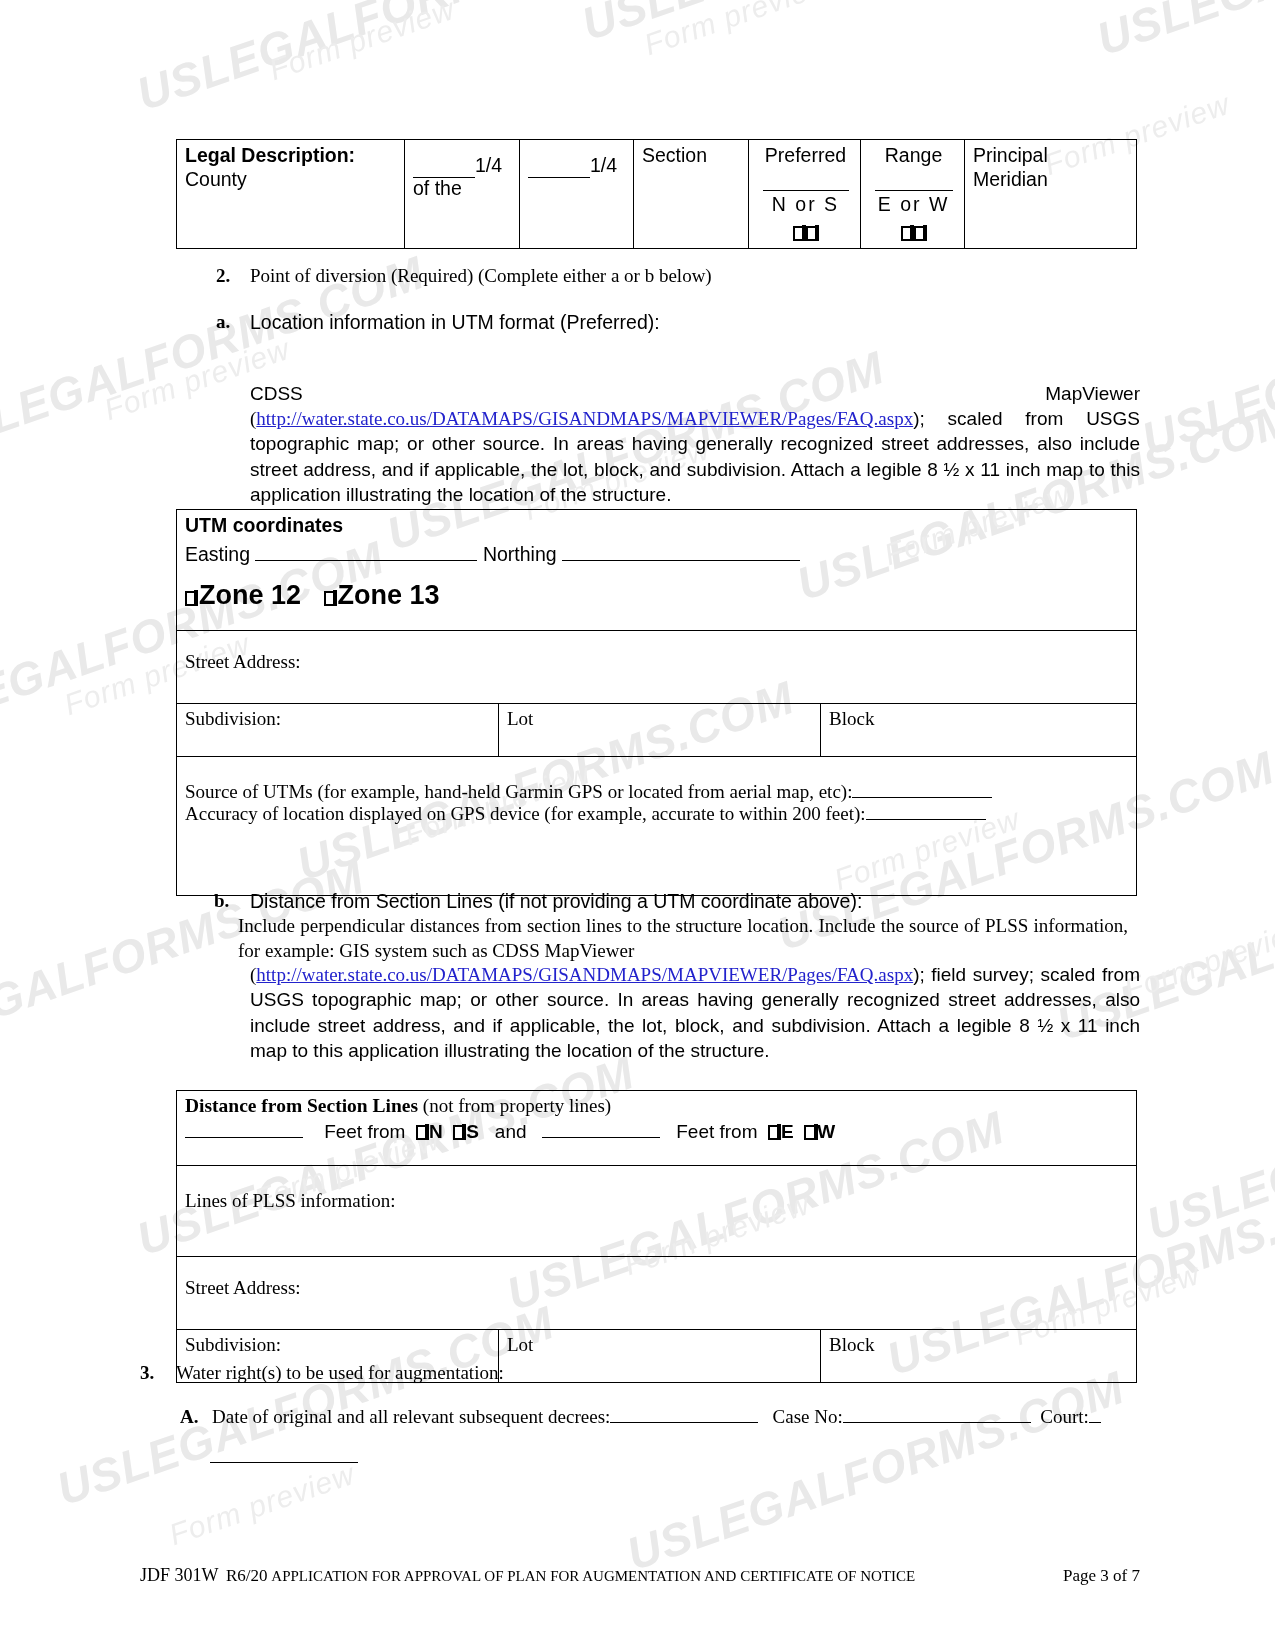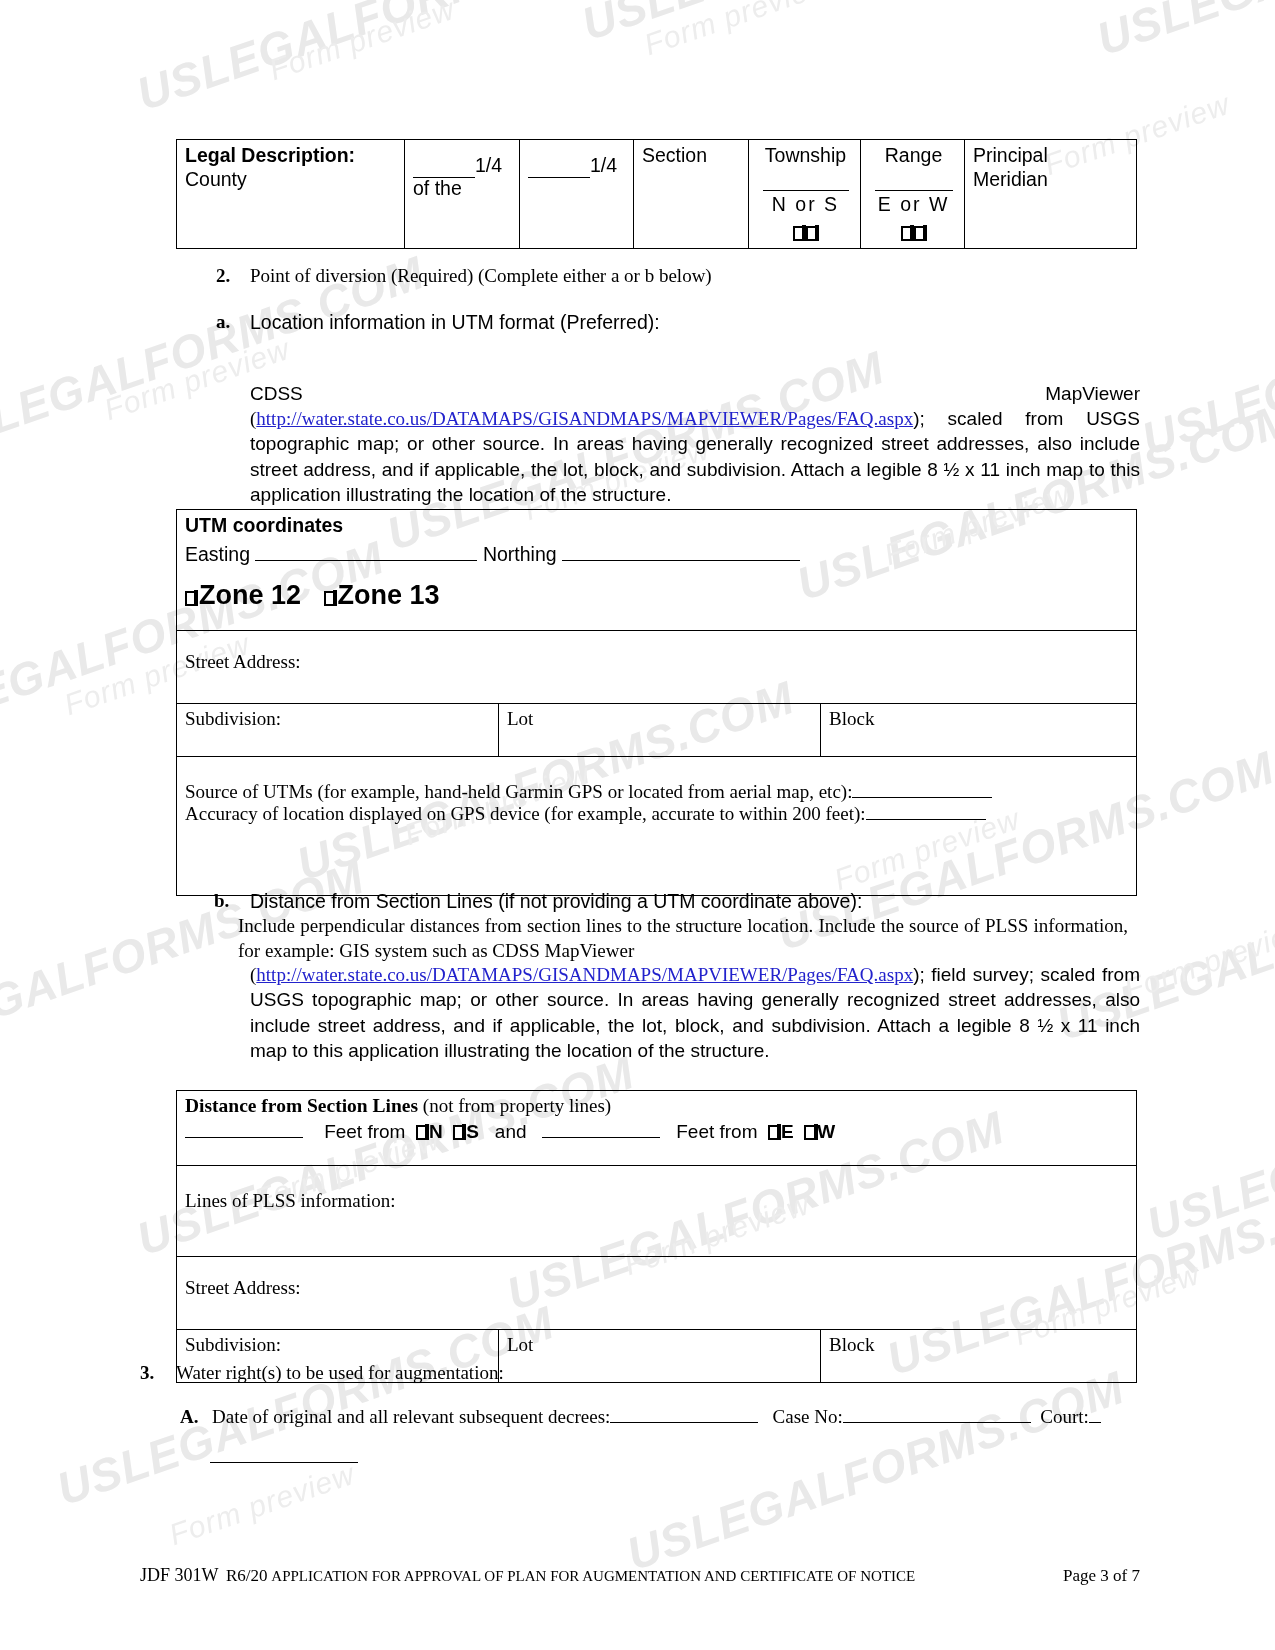--- a/index.html
+++ b/index.html
@@ -255,21 +255,21 @@
           <div style="padding-top:10px;"><span class="quarter-line"></span><span>1/4</span></div>
           <span class="ofthe">of the</span>
         </td>
         <td>
           <div style="padding-top:10px;"><span class="quarter-line"></span><span>1/4</span></div>
         </td>
         <td>
           <span>Section</span>
         </td>
         <td class="cellcenter">
-          <span>Township</span>
+          <span>Preferred</span>
           <div class="tr-rule"></div>
           <div class="nors">N  or  S</div>
           <div class="cbrow">
             <span class="cbx"></span><span class="cbx"></span>
           </div>
         </td>
         <td class="cellcenter">
           <span>Range</span>
           <div class="tr-rule" style="width:78px;"></div>
           <div class="nors">E  or  W</div>

